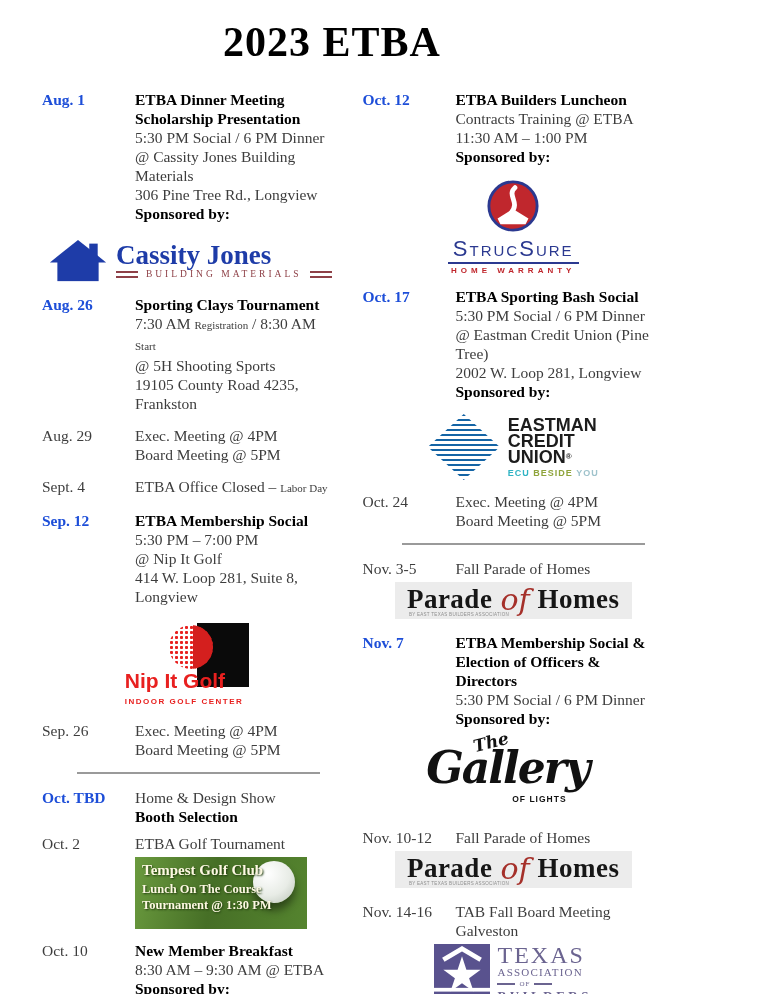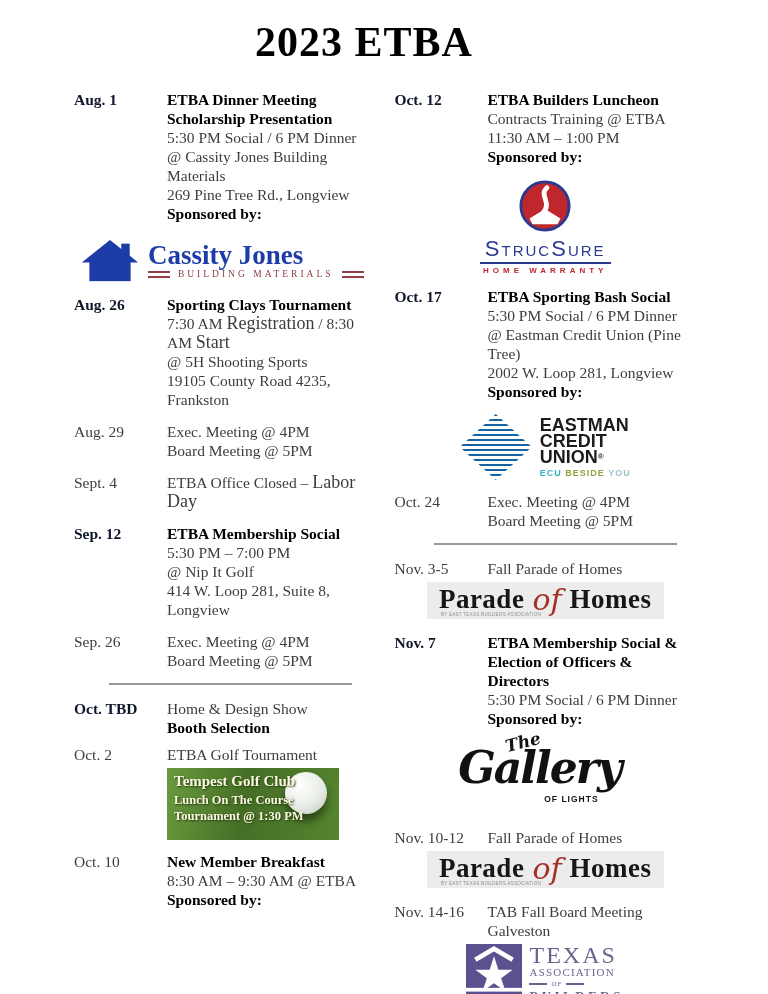--- a/index.html
+++ b/index.html
@@ -1,28 +1,28 @@
 <!DOCTYPE html>
 <html><head>
 <meta charset="utf-8">
 <style>
   html,body{margin:0;padding:0;background:#ffffff;}
   body{width:768px;height:994px;overflow:hidden;font-family:"Liberation Serif",serif;}
-  .page{width:664px;height:994px;overflow:hidden;position:relative;margin-left:32px;}
+  .page{width:664px;height:994px;overflow:hidden;position:relative;}
   .title{margin:18px 0 24px;text-align:center;font-size:42px;font-weight:bold;color:#000;letter-spacing:1px;}
   .cols{display:flex;padding-left:42px;align-items:flex-start;}
   .col{display:block;}
   .col-left{width:338px;margin-right:25px;}
   .col-right{width:345px;}
   .event{display:flex;margin-bottom:13px;}
   .date{width:93px;flex-shrink:0;font-size:15.5px;color:#3d3d3d;line-height:19px;}
-  .date.b{font-weight:bold;color:#0f172a;}
+  .date.b{font-weight:bold;color:#1d4ed8;}
   .content{font-size:15.5px;line-height:19px;color:#3d3d3d;}
   .content .b{font-weight:bold;color:#000;}
-  .sm{font-size:18px;}
+  .sm{font-size:11px;}
   .divider{height:2px;background:#9a9a9a;width:243px;}
   .div-left{margin:2px 0 14px 35px;}
   .div-right{margin:2px 0 14px 40px;}
   .logo-row{display:flex;justify-content:center;}
   
   .cassity{display:flex;align-items:center;gap:8px;margin:2px 0 12px;}
   .cj-name{font-family:"Liberation Serif",serif;font-weight:bold;font-size:27px;color:#1e3ca8;line-height:26px;}
   .cj-tagrow{display:flex;align-items:center;gap:8px;margin-top:1px;}
   .cj-dash{width:22px;height:7px;border-top:2px solid #8e4047;border-bottom:2px solid #8e4047;box-sizing:border-box;}
   .cj-tag{font-family:"Liberation Serif",serif;font-size:9.5px;letter-spacing:3px;color:#8e4047;}
@@ -89,21 +89,21 @@
 
     <div class="col col-left">
 
       <div class="event">
         <div class="date b">Aug. 1</div>
         <div class="content">
           <div class="b">ETBA Dinner Meeting</div>
           <div class="b">Scholarship Presentation</div>
           <div>5:30 PM Social / 6 PM Dinner</div>
           <div>@ Cassity Jones Building Materials</div>
-          <div>269 Pine Tree Rd., Longview</div>
+          <div>306 Pine Tree Rd., Longview</div>
           <div class="b">Sponsored by:</div>
         </div>
       </div>
 
       <div class="logo-row">
         <div class="cassity">
           <svg viewBox="0 0 64 48" width="60" height="45">
             <rect x="44" y="6" width="9" height="14" fill="#1e3ca8"></rect>
             <polygon points="2,26 32,2 62,26" fill="#1e3ca8"></polygon>
             <rect x="10" y="24" width="44" height="22" fill="#1e3ca8"></rect>
@@ -156,20 +156,33 @@
       <div class="event">
         <div class="date b">Sep. 12</div>
         <div class="content">
           <div class="b">ETBA Membership Social</div>
           <div>5:30 PM – 7:00 PM</div>
           <div>@ Nip It Golf</div>
           <div>414 W. Loop 281, Suite 8, Longview</div>
         </div>
       </div>
 
+      <div class="logo-row">
+        <div class="nipit">
+          <div class="ni-box"></div>
+          <div class="ni-ball">
+              <div class="ni-ball-solid"></div>
+            </div>
+          <div class="ni-name">
+            <span>Nip It</span>
+            <span>Golf</span>
+          </div>
+          <div class="ni-tag">INDOOR GOLF CENTER</div>
+        </div>
+      </div>
 
       <div class="event">
         <div class="date">Sep. 26</div>
         <div class="content">
           <div>Exec. Meeting @ 4PM</div>
           <div>Board Meeting @ 5PM</div>
         </div>
       </div>
 
       <div class="divider div-left"></div>

